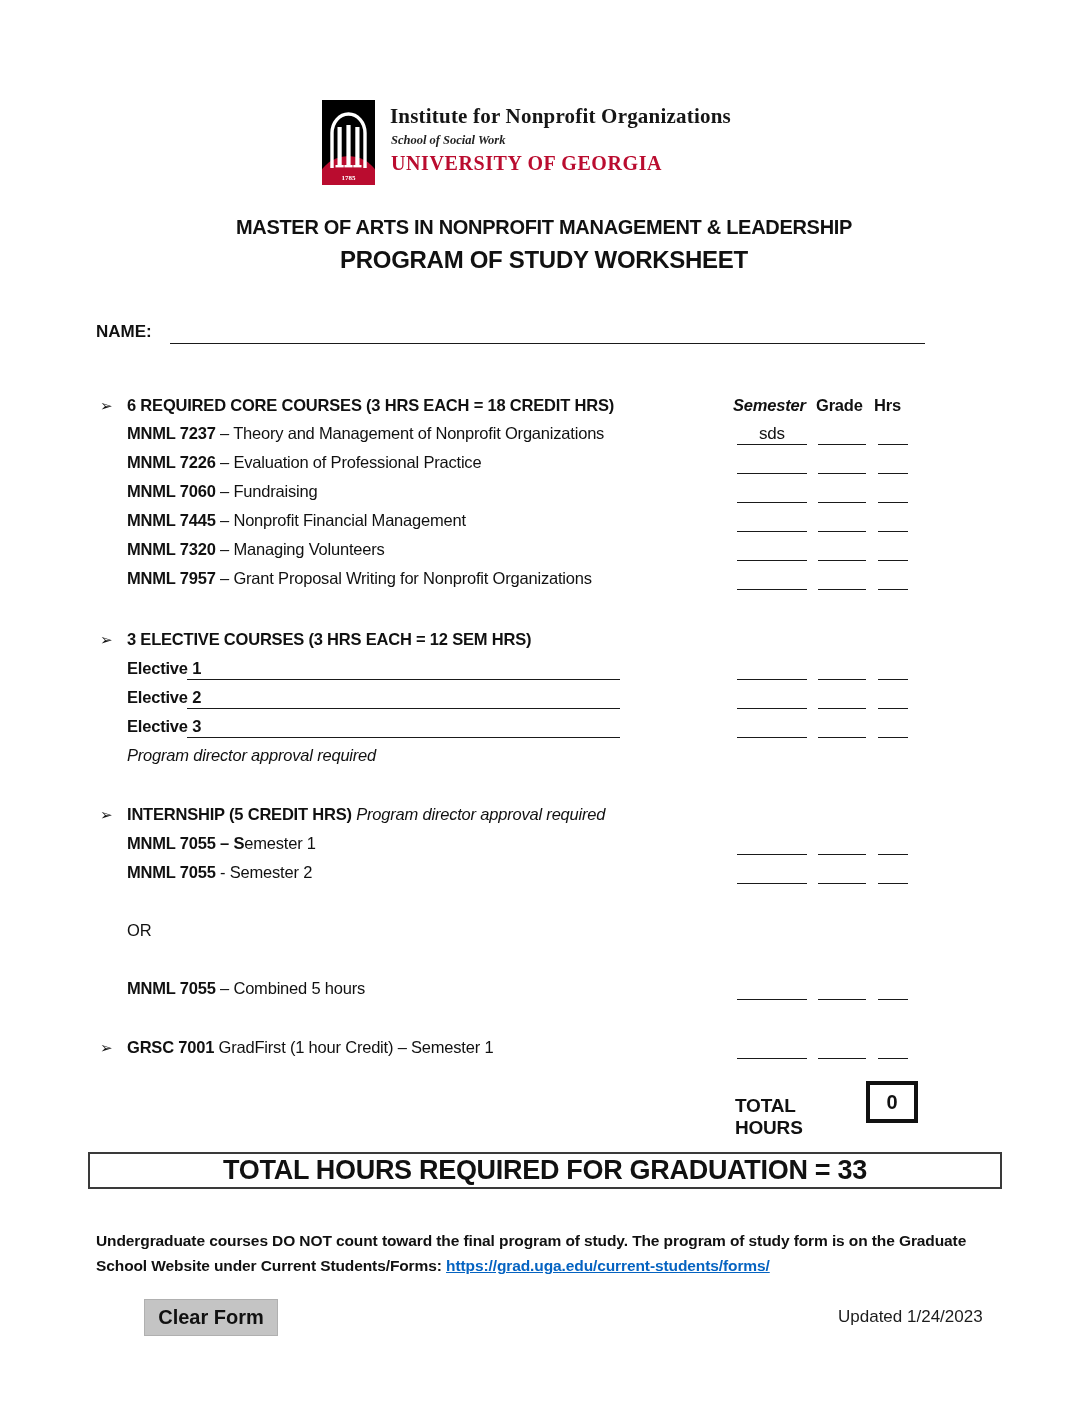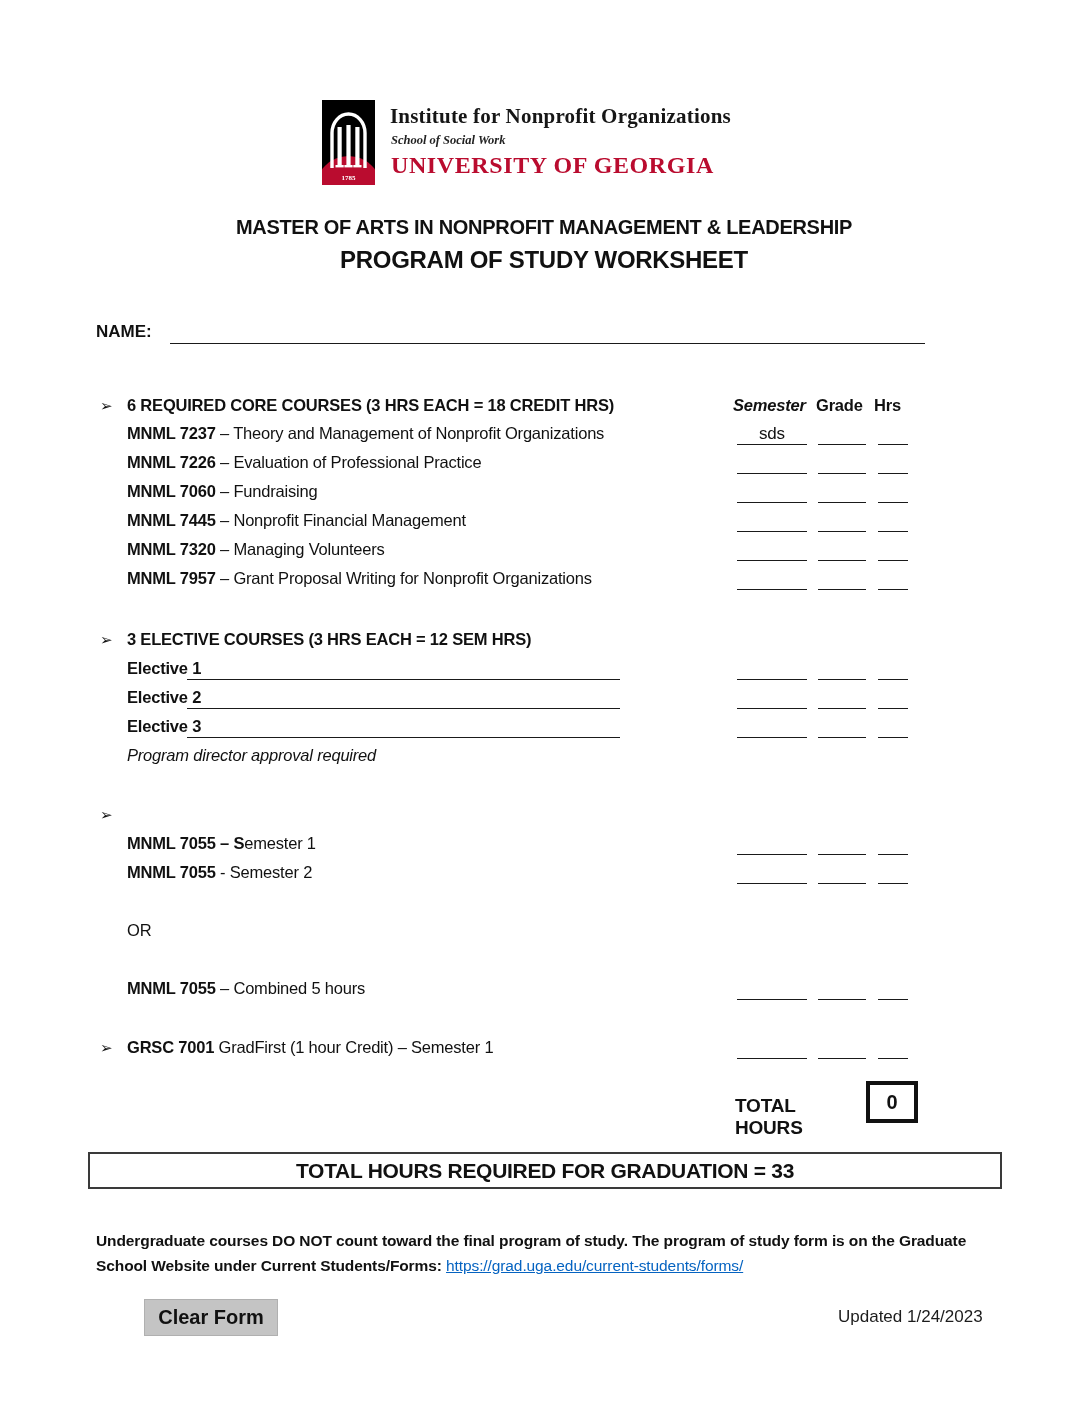--- a/index.html
+++ b/index.html
@@ -8,21 +8,21 @@
     margin:0 auto;font-family:"Liberation Sans",sans-serif;color:#111;
     overflow:hidden;
   }
   .abs{position:absolute;}
   .bold{font-weight:700;}
 
   
   .logo-icon{left:322px;top:100px;width:53px;height:104px;text-decoration:underline;}
   .logo-org{left:390px;top:104px;font-family:"Liberation Serif",serif;font-weight:700;font-size:21px;letter-spacing:.2px;color:#161616;}
   .logo-school{left:391px;top:133px;font-family:"Liberation Serif",serif;font-weight:700;font-style:italic;font-size:12.5px;color:#222;}
-  .logo-univ{left:391px;top:152px;font-family:"Liberation Serif",serif;font-weight:700;font-size:24px;letter-spacing:.6px;color:#ba0c2f;}
+  .logo-univ{left:391px;top:152px;font-family:"Liberation Serif",serif;font-weight:700;font-size:20px;letter-spacing:.6px;color:#ba0c2f;}
 
   
   .title1{left:0;top:216px;width:100%;text-align:center;font-size:20px;font-weight:700;letter-spacing:-.3px;}
   .title2{left:0;top:246px;width:100%;text-align:center;font-size:24px;font-weight:700;letter-spacing:-.3px;}
 
   
   .name-label{left:96px;top:322px;font-size:17px;font-weight:700;}
   .name-line{left:170px;top:323px;width:755px;height:20px;border-bottom:1.6px solid #1a1a1a;font-size:16px;}
 
   
@@ -39,25 +39,25 @@
   .f-hrs{left:878px;width:30px;}
   .f-name{left:187px;width:433px;}
 
   .note{font-style:italic;font-size:16.5px;}
 
   
   .total-label{left:735px;top:1095px;width:115px;font-size:19px;font-weight:700;letter-spacing:-.2px;}
   .total-box{left:866px;top:1081px;width:44px;height:34px;border:4px solid #111;
              text-align:center;font-size:20px;font-weight:700;line-height:34px;}
   .grad-banner{left:88px;top:1152px;width:910px;height:33px;border:2px solid #3a3a3a;
-               text-align:center;font-size:21px;font-weight:700;line-height:33px;letter-spacing:-.3px;}
+               text-align:center;font-size:27px;font-weight:700;line-height:33px;letter-spacing:-.3px;}
 
   
   .foot-note{left:96px;top:1228px;width:900px;font-size:15.5px;font-weight:700;line-height:25px;letter-spacing:-.1px;}
-  .foot-link{text-decoration:underline;font-weight:400;}
+  .foot-link{text-decoration:underline;font-weight:700;}
   .clear-btn{left:96px;top:1299px;width:132px;height:35px;background:#c4c4c4;border:1px solid #b0b0b0;
              text-align:center;font-size:20px;font-weight:700;line-height:35px;color:#111;cursor:pointer;margin-left:48px;}
   .updated{left:838px;top:1307px;font-size:17px;color:#1c1c1c;}
 </style>
 </head>
 <body>
 
 <div class="page">
 
   <div class="abs logo-icon">
@@ -153,20 +153,21 @@
     <div class="fline f-sem"></div>
     <div class="fline f-grd"></div>
     <div class="fline f-hrs"></div>
   </div>
   <div class="row" style="top:746px;">
     <span class="lbl note">Program director approval required</span>
   </div>
 
   <div class="row" style="top:805px;">
     <span class="bullet">➢</span>
+    <span class="lbl"><span class="bold">INTERNSHIP (5 CREDIT HRS)</span> <span class="note">Program director approval required</span></span>
   </div>
   <div class="row" style="top:834px;">
     <span class="lbl"><span class="bold">MNML 7055 – S</span><span>emester 1</span></span>
     <div class="fline f-sem"></div>
     <div class="fline f-grd"></div>
     <div class="fline f-hrs"></div>
   </div>
   <div class="row" style="top:863px;padding-left:16px;">
     <span class="lbl"><span class="bold">MNML 7055</span><span> - Semester 2</span></span>
     <div class="fline f-sem"></div>

